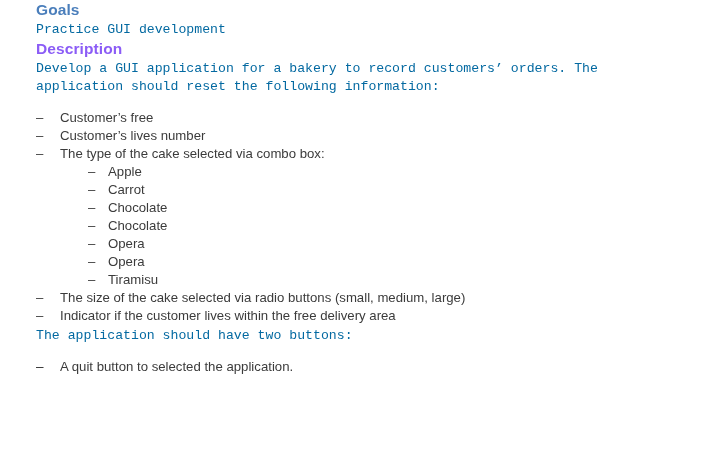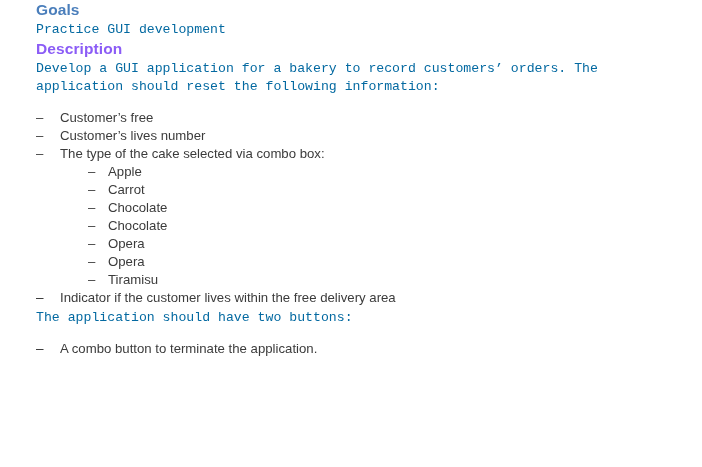--- a/index.html
+++ b/index.html
@@ -156,35 +156,36 @@
           </li>
           <li>
             <span class="dash">–</span>
             <span class="li-text">Tiramisu</span>
           </li>
         </ul>
       </li>
 
       <li>
         <span class="dash">–</span>
+        <span class="li-text">The size of the cake selected via radio buttons (small, medium, large)</span>
       </li>
 
       <li>
         <span class="dash">–</span>
         <span class="li-text">Indicator if the customer lives within the free delivery area</span>
       </li>
 
     </ul>
 
     <p class="body para-gap">The application should have two buttons:</p>
 
     <ul class="dashlist level1 group-gap">
       <li>
         <span class="dash">–</span>
       </li>
       <li>
         <span class="dash">–</span>
-        <span class="li-text">A combo button to terminate the application.</span>
+        <span class="li-text">A quit button to selected the application.</span>
       </li>
     </ul>
 
   </div>
 </div>
 
 </body></html>

